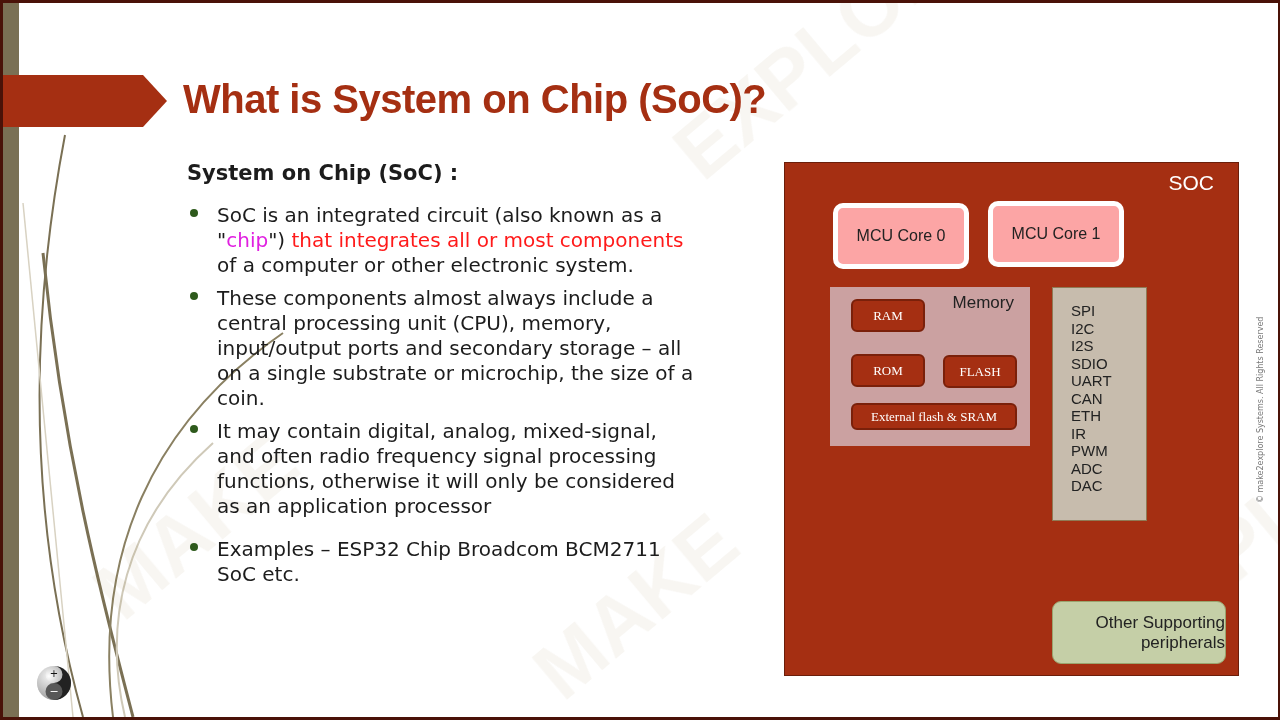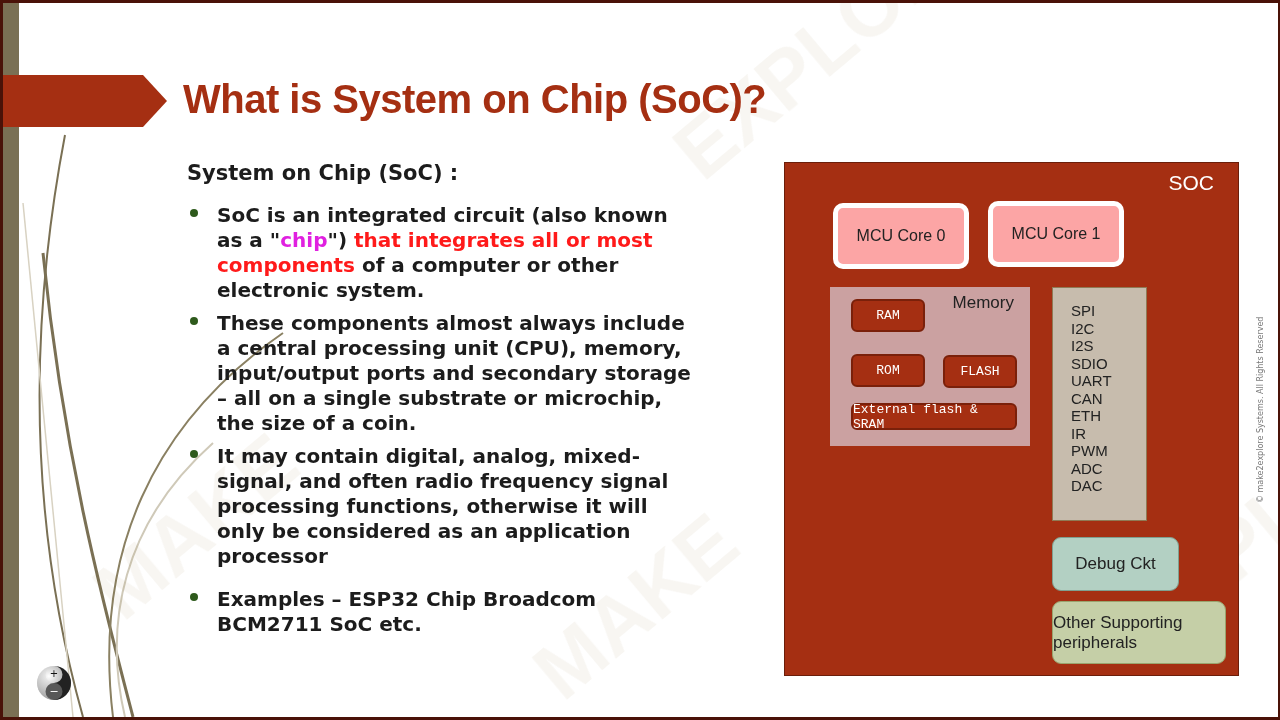--- a/index.html
+++ b/index.html
@@ -5,36 +5,36 @@
   html, body { margin:0; padding:0; }
   body { width:1280px; height:720px; overflow:hidden; background:#4a1208; font-family:"DejaVu Sans", sans-serif; }
   .slide { position:absolute; left:3px; top:3px; width:1275px; height:714px; background:#ffffff; overflow:hidden; }
   .left-bar { position:absolute; left:0; top:0; width:16px; height:714px; background:#7a7054; }
   .watermark { position:absolute; left:0; top:0; width:1275px; height:714px; pointer-events:none; }
   .title-arrow { position:absolute; left:0; top:72px; width:164px; height:52px; }
   .title { position:absolute; left:180px; top:74px; font-family:"Liberation Sans", sans-serif; font-weight:bold; font-size:40px; color:#a52f12; letter-spacing:-0.5px; white-space:nowrap; }
   .content { position:absolute; left:184px; top:158px; width:510px; color:#1c1c1c; }
   .subhead { font-weight:bold; font-size:21px; margin-bottom:18px; }
   .bullets { list-style:none; margin:0; padding:0; }
-  .bullets li { position:relative; padding-left:30px; font-size:20px; line-height:25px; margin-bottom:8px;font-weight:bold; }
+  .bullets li { position:relative; padding-left:30px; font-size:20px; line-height:25px; margin-bottom:8px; }
   .bullets li .dot { position:absolute; left:3px; top:6px; width:8px; height:8px; border-radius:50%; background:#2e5a1c; }
   .bullets li.gap { margin-top:18px; }
   .pink { color:#e020e0; }
   .red { color:#ff1a1a; }
   .soc { position:absolute; left:769px; top:159px; width:453px; height:512px; background:#a52f12; border:1px solid #6b1e0a;margin-left:12px; }
   .soc-label { position:absolute; right:24px; top:8px; color:#fff; font-size:21px; font-family:"Liberation Sans", sans-serif; }
   .core { position:absolute; background:#fca5a5; border:5px solid #ffffff; border-radius:10px; color:#222; font-size:16px; display:flex; align-items:center; justify-content:center; font-family:"Liberation Sans", sans-serif; }
   .group { position:absolute; background:#cba1a1; }
   .group-title { position:absolute; right:16px; top:6px; font-size:17px; color:#222; font-family:"Liberation Sans", sans-serif; }
-  .chip { position:absolute; background:#a52f12; border:2px solid #7a200a; border-radius:6px; color:#fff; font-size:13px; display:flex; align-items:center; justify-content:center; font-family:Liberation Mono, monospace; }
+  .chip { position:absolute; background:#a52f12; border:2px solid #7a200a; border-radius:6px; color:#fff; font-size:13px; display:flex; align-items:center; justify-content:center; font-family:Liberation Serif, serif; }
   .periph { position:absolute; left:267px; top:124px; width:93px; height:232px; background:#c7bcad; border:1px solid #8f7a55; }
   .periph ul { list-style:none; margin:0; padding:14px 0 0 18px; }
   .periph li { font-size:15px; line-height:17.5px; color:#222; font-family:"Liberation Sans", sans-serif; }
   .debug { position:absolute; left:267px; top:374px; width:125px; height:52px; background:#b3d0c3; border:1px solid #7fa090; border-radius:9px; color:#222; font-size:17px; display:flex; align-items:center; justify-content:center; font-family:"Liberation Sans", sans-serif; }
-  .other { position:absolute; left:267px; top:438px; width:172px; height:61px; background:#c5cfa7; border:1px solid #9aa46e; border-radius:9px; color:#222; font-size:17px; display:flex; align-items:center; justify-content:center; text-align:left; line-height:20px; font-family:"Liberation Sans", sans-serif; }
+  .other { position:absolute; left:267px; top:438px; width:172px; height:61px; background:#c5cfa7; border:1px solid #9aa46e; border-radius:9px; color:#222; font-size:17px; display:flex; align-items:center; justify-content:center; text-align:right; line-height:20px; font-family:"Liberation Sans", sans-serif; }
   .copyright { position:absolute; left:1253px; top:500px; transform-origin:left top; transform:rotate(-90deg); font-size:8px; color:#777; white-space:nowrap; }
   .zoom-ctrl { position:absolute; left:33px; top:662px; width:36px; height:36px; }
 </style>
 </head>
 <body>
 
 <div class="slide">
   <div class="left-bar"></div>
 
   <svg class="watermark" viewBox="0 0 1275 714">
@@ -102,21 +102,20 @@
         <li>UART</li>
         <li>CAN</li>
         <li>ETH</li>
         <li>IR</li>
         <li>PWM</li>
         <li>ADC</li>
         <li>DAC</li>
       </ul>
     </div>
 
-    <div class="debug">Debug Ckt</div>
     <div class="other">Other Supporting peripherals</div>
   </div>
 
   <div class="copyright">© make2explore Systems. All Rights Reserved</div>
 
   <svg class="zoom-ctrl" viewBox="0 0 36 36">
     <defs>
       <radialGradient id="g1" cx="35%" cy="30%" r="70%">
         <stop offset="0%" stop-color="#ffffff"></stop>
           <stop offset="100%" stop-color="#888"></stop>

